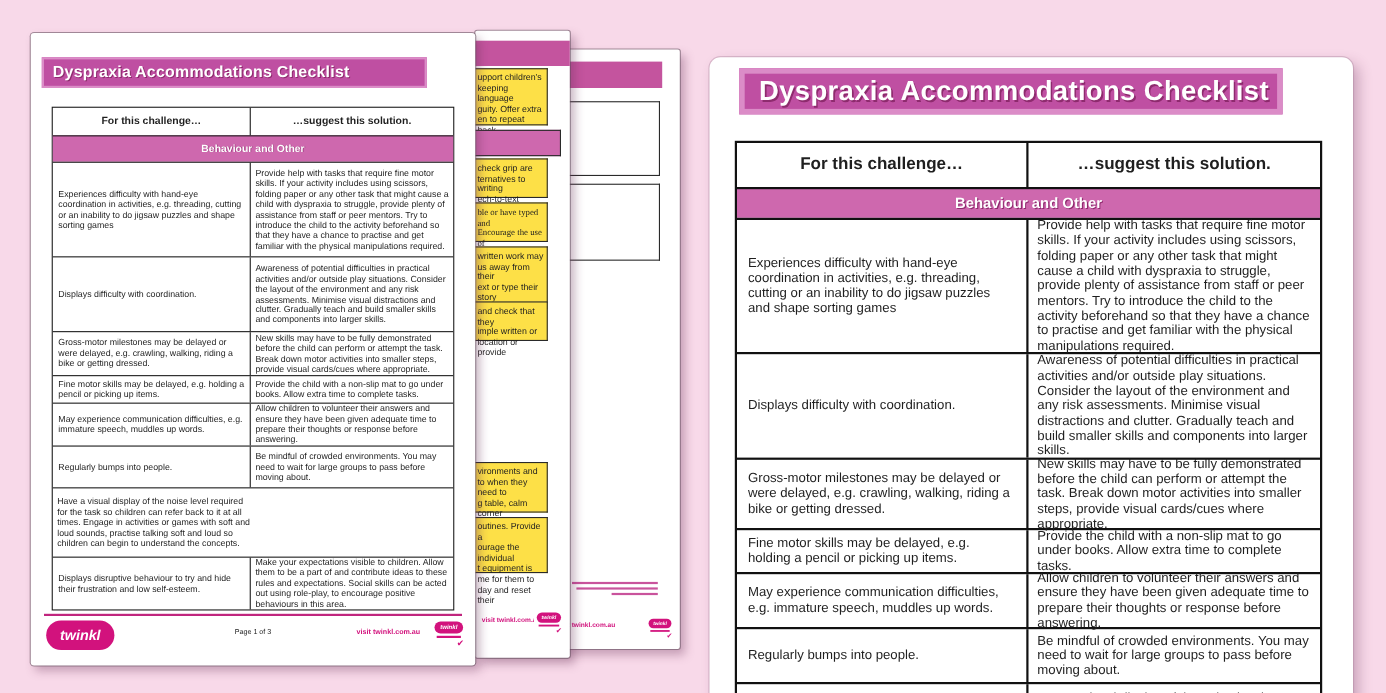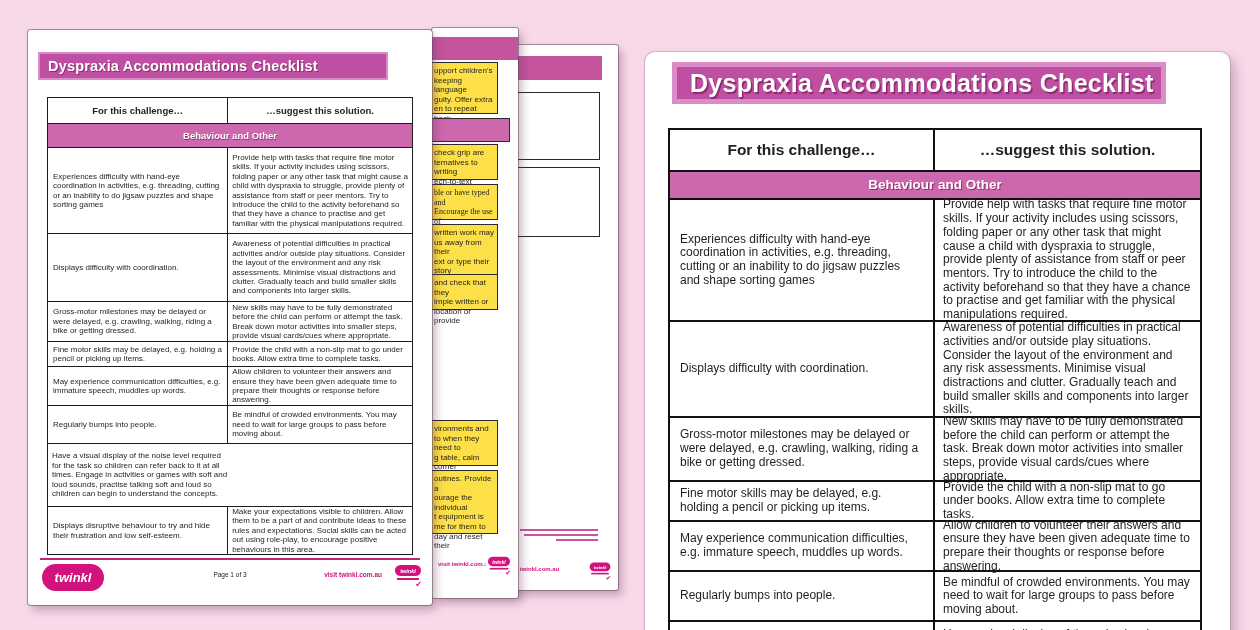--- a/index.html
+++ b/index.html
@@ -31,21 +31,21 @@
   .frag{position:absolute;left:0;right:20px;background:#fde047;border:1px solid #2a2a2a;border-left:none;
         font-size:8px;line-height:9.6px;white-space:pre-line;padding:3px 3px 3px 2px;box-sizing:border-box;}
   .f0{top:34px;height:52px;}
   .p2-section{position:absolute;left:0;right:8px;top:90px;height:22px;background:#ce68ae;border:1px solid #2a2a2a;border-left:none;}
   .f1{top:116px;height:36px;}
   .f2{top:156px;height:36px;font-family:Liberation Serif, serif;}
   .f3{top:196px;height:57px;}
   .f4{top:246px;height:36px;}
   .f5{top:286px;height:102px;}
   .f6{top:392px;height:46px;}
-  .f7{top:442px;height:64px;}
+  .f7{top:442px;height:51px;}
 
   
   .page1{left:28px;top:30px;width:404px;height:575px;z-index:3;border-radius:3px;}
   .banner-sm{position:absolute;left:10px;top:22px;width:350px;height:28px;background:#bf4fa2;
              border:2px solid #db8cc7;box-sizing:border-box;display:flex;align-items:center;}
   .banner-sm span{color:#fff;font-weight:bold;font-size:14.5px;padding-left:8px;letter-spacing:.2px;
                   text-shadow:1px 1px 0 #8e2b6e;white-space:nowrap;}
   .tbl-sm{position:absolute;left:19px;top:67px;width:366px;border:1px solid #1c1c1c;box-sizing:border-box;}
   .tbl-sm .row{display:flex;border-top:1px solid #1c1c1c;box-sizing:border-box;}
   .tbl-sm .row:first-child{border-top:none;}

